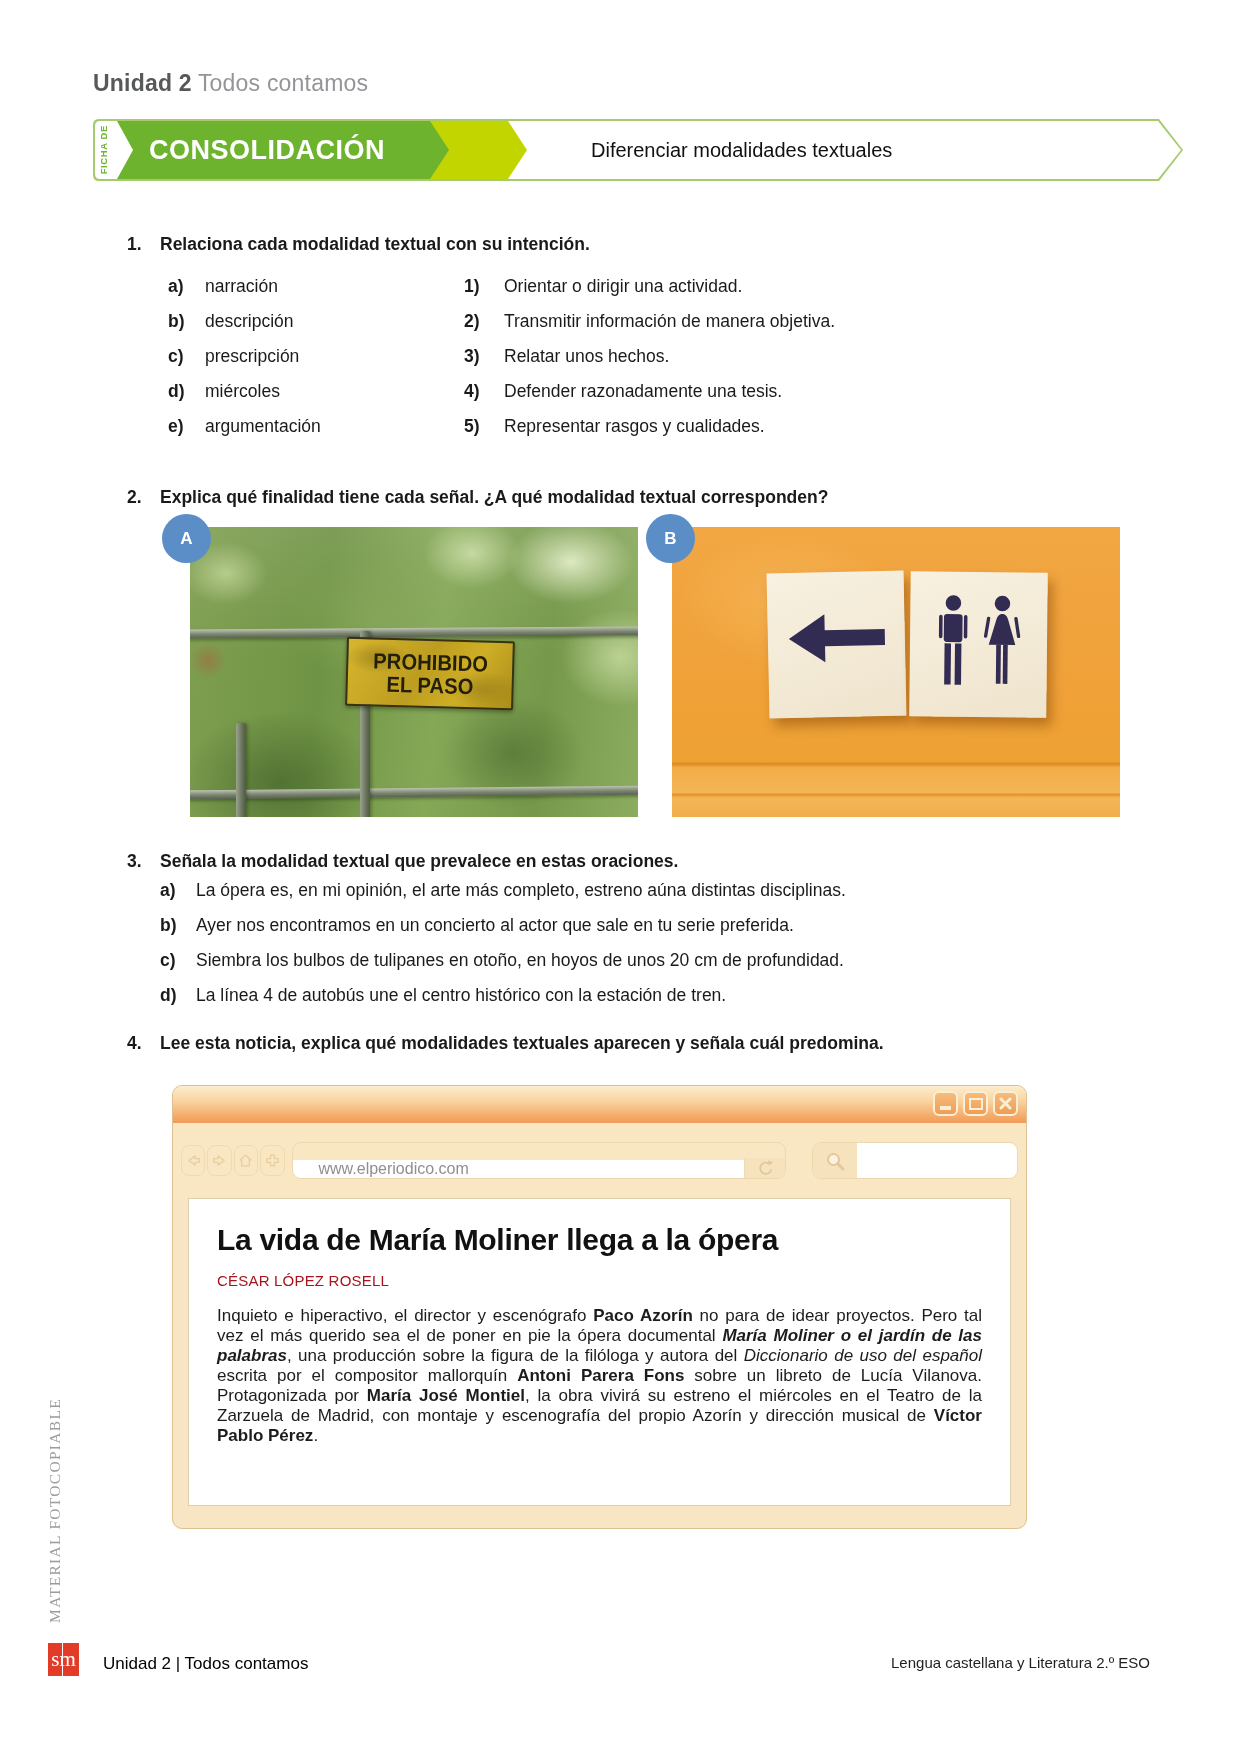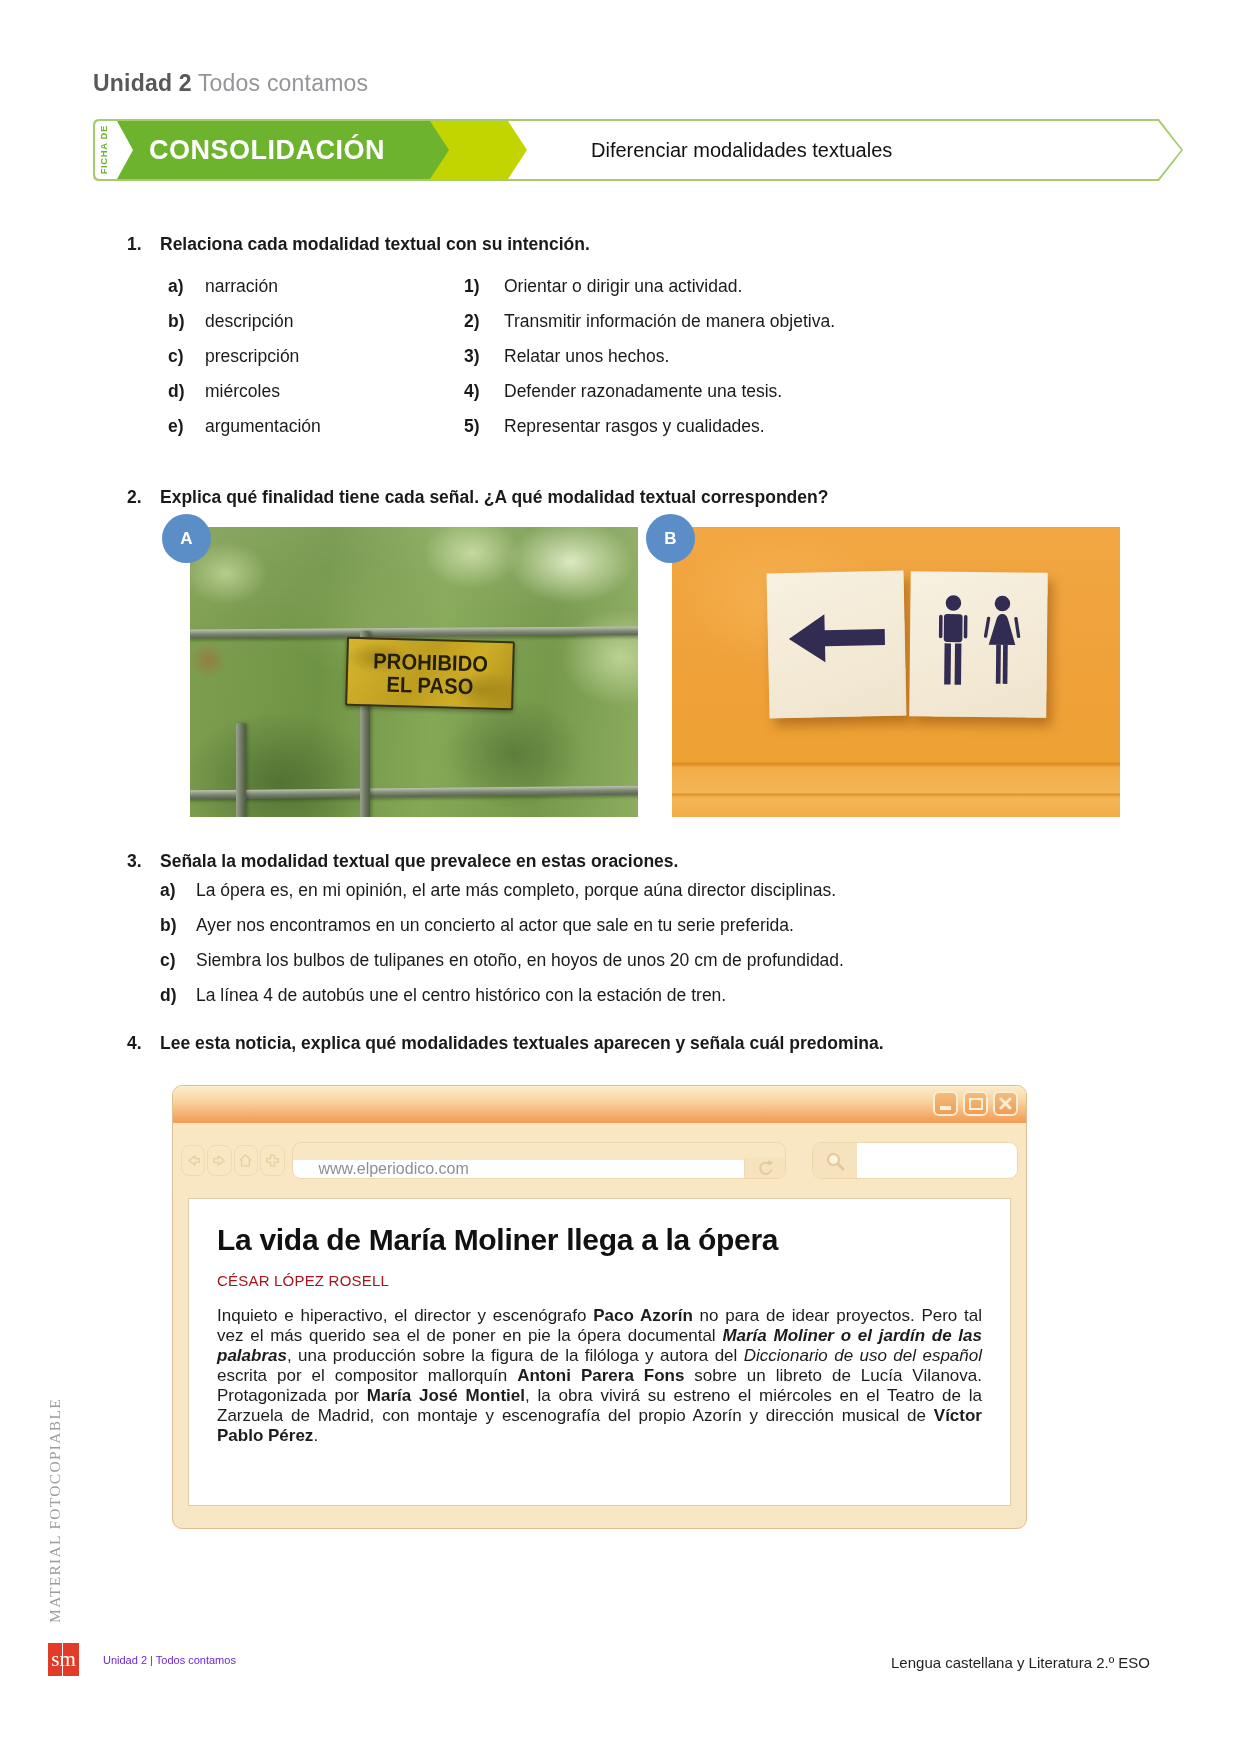--- a/index.html
+++ b/index.html
@@ -125,21 +125,21 @@
   .article-body{font-size:17px;line-height:20px;text-align:justify;color:#1c1c1c;}
 
   
   .material{position:absolute;left:46px;top:1400px;height:220px;display:flex;align-items:center;}
   .material span{writing-mode:vertical-rl;transform:rotate(180deg);font-family:"Liberation Serif",serif;
       font-size:15.5px;color:#9c9c9c;letter-spacing:1.3px;white-space:nowrap;}
   .sm-logo{position:absolute;left:48px;top:1643px;width:31px;height:33px;background:#e23c28;
       color:#fff;font-family:"Liberation Serif",serif;font-size:21px;display:flex;align-items:center;
       justify-content:center;}
   .sm-logo::after{content:"";position:absolute;left:14px;top:0;bottom:0;width:1px;background:#fff;}
-  .footer-left{position:absolute;left:103px;top:1654px;font-size:11px;color:#6d28d9;}
+  .footer-left{position:absolute;left:103px;top:1654px;font-size:17px;color:#000000;}
   .footer-right{position:absolute;right:91px;top:1654px;font-size:15px;color:#231f20;}
 
   svg{display:block;}
 </style>
 </head>
 <body>
 
 <div class="page">
 
   <div class="unit-header">
@@ -260,21 +260,21 @@
     </div>
   </div>
 
   <div class="ex-heading h3">
     <span class="ex-num">3.</span>
     <span>Señala la modalidad textual que prevalece en estas oraciones.</span>
   </div>
   <div class="list3">
     <div class="row">
       <span class="k">a)</span>
-      <span>La ópera es, en mi opinión, el arte más completo, porque aúna director disciplinas.</span>
+      <span>La ópera es, en mi opinión, el arte más completo, estreno aúna distintas disciplinas.</span>
     </div>
     <div class="row">
       <span class="k">b)</span>
       <span>Ayer nos encontramos en un concierto al actor que sale en tu serie preferida.</span>
     </div>
     <div class="row">
       <span class="k">c)</span>
       <span>Siembra los bulbos de tulipanes en otoño, en hoyos de unos 20 cm de profundidad.</span>
     </div>
     <div class="row">

